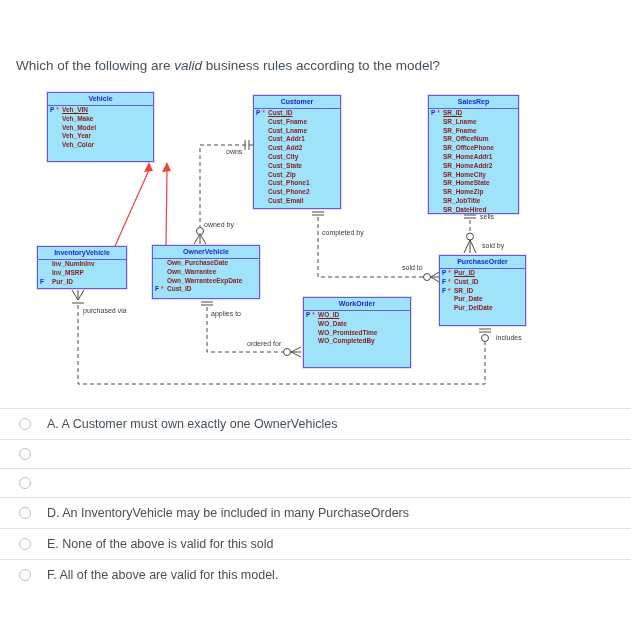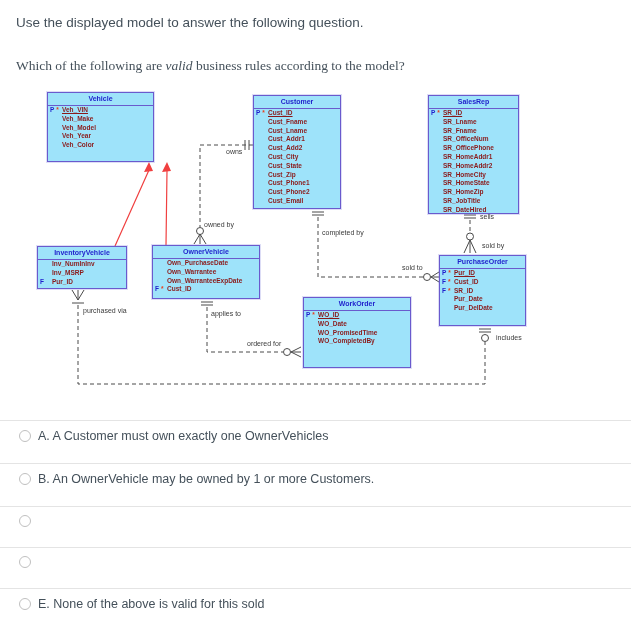--- a/index.html
+++ b/index.html
@@ -1,20 +1,20 @@
 <!DOCTYPE html>
 <html style="--entity-fill: #9EE3FA; --entity-border: #6A5ACD; --entity-title: #1F1FCC; --attribute-text: #8B1A1A; --key-marker: #1F1FCC; --required-star: #E8401C; --relationship-line: #4A4A4A; --generalization-line: #F04040; --label-text: #3A3A3A; --option-text: #44505A; --divider: #E4E4E4;"><head>
 <meta charset="utf-8">
 <style>
   html,body{margin:0;padding:0;background:#fff;}
   #page{position:relative;width:631px;height:620px;background:#fff;overflow:hidden;
         font-family:"Liberation Sans",sans-serif;}
   .htext{position:absolute;left:16px;font-size:13.5px;color:#44505a;}
   #instruction{top:15px;}
-  #question{top:58px;font-family:Liberation Serif, serif;}
+  #question{top:58px;}
   #question em{font-style:italic;}
 
   #diagram{position:absolute;left:0;top:0;width:631px;height:400px;}
   #rel-svg{position:absolute;left:0;top:0;}
   .rel{fill:none;stroke:var(--relationship-line,#4a4a4a);stroke-width:1;stroke-dasharray:4 3;}
   .sym{fill:none;stroke:var(--relationship-line,#4a4a4a);stroke-width:1;}
   .symc{fill:#ffffff;stroke:var(--relationship-line,#4a4a4a);stroke-width:1;}
   .redl{fill:none;stroke:var(--generalization-line,#f04040);stroke-width:1.2;}
   .redf{fill:var(--generalization-line,#f04040);stroke:none;}
 
@@ -25,32 +25,31 @@
           color:var(--entity-title,#1f1fcc);border-bottom:1px solid var(--entity-border,#6a5acd);}
   .erow{line-height:8.8px;font-size:6.5px;font-weight:bold;white-space:nowrap;padding-left:2px;}
   .emark{display:inline-block;width:12px;}
   .mk{color:var(--key-marker,#1f1fcc);}
   .st{color:var(--required-star,#e8401c);margin-left:2px;}
   .ename{color:var(--attribute-text,#8b1a1a);}
   .ename.pk{text-decoration:underline;}
   .rlabel{position:absolute;font-size:7px;color:var(--label-text,#3a3a3a);white-space:nowrap;}
 
   #options{position:absolute;left:0;top:408px;width:631px;}
-  .opt{display:flex;align-items:center;gap:7px;border-top:1px solid var(--divider,#e4e4e4);
-       padding:8px 0 8px 19px;cursor:pointer;margin-top:12px;}
+  .opt{display:flex;align-items:center;gap:16px;border-top:1px solid var(--divider,#e4e4e4);
+       padding:8px 0 8px 19px;cursor:pointer;}
   .radio{width:12px;height:12px;border-radius:50%;border:1px solid #c0c0c0;background:#fff;
          flex:0 0 auto;box-sizing:border-box;}
   .otext{font-size:12.5px;color:var(--option-text,#44505a);}
 </style>
 </head>
 <body>
 
 <div id="page">
 
-  <div id="instruction" class="htext">Use the displayed model to answer the following question.</div>
 
   <div id="question" class="htext">
     <span>Which of the following are </span><em>valid</em><span> business rules according to the model?</span>
   </div>
 
   <div id="diagram">
     <svg id="rel-svg" width="631" height="400">
 
       <g>
         <path class="rel" d="M253,145 H200 V227"></path>
@@ -172,29 +171,30 @@
       </div>
   </div>
 
   <div id="options">
       <div class="opt">
     <span class="radio"></span>
     <span class="otext">A. A Customer must own exactly one OwnerVehicles</span>
   </div>
       <div class="opt">
     <span class="radio"></span>
-    <span class="otext">B. An OwnerVehicle may be owned by 1 or more Customers.</span>
-  </div>
-      <div class="opt">
-    <span class="radio"></span>
-  </div>
-      <div class="opt">
-    <span class="radio"></span>
+  </div>
+      <div class="opt">
+    <span class="radio"></span>
+  </div>
+      <div class="opt">
+    <span class="radio"></span>
+    <span class="otext">D. An InventoryVehicle may be included in many PurchaseOrders</span>
   </div>
       <div class="opt">
     <span class="radio"></span>
     <span class="otext">E. None of the above is valid for this sold</span>
   </div>
       <div class="opt">
     <span class="radio"></span>
+    <span class="otext">F. All of the above are valid for this model.</span>
   </div>
     </div>
 </div>
 
 </body></html>

